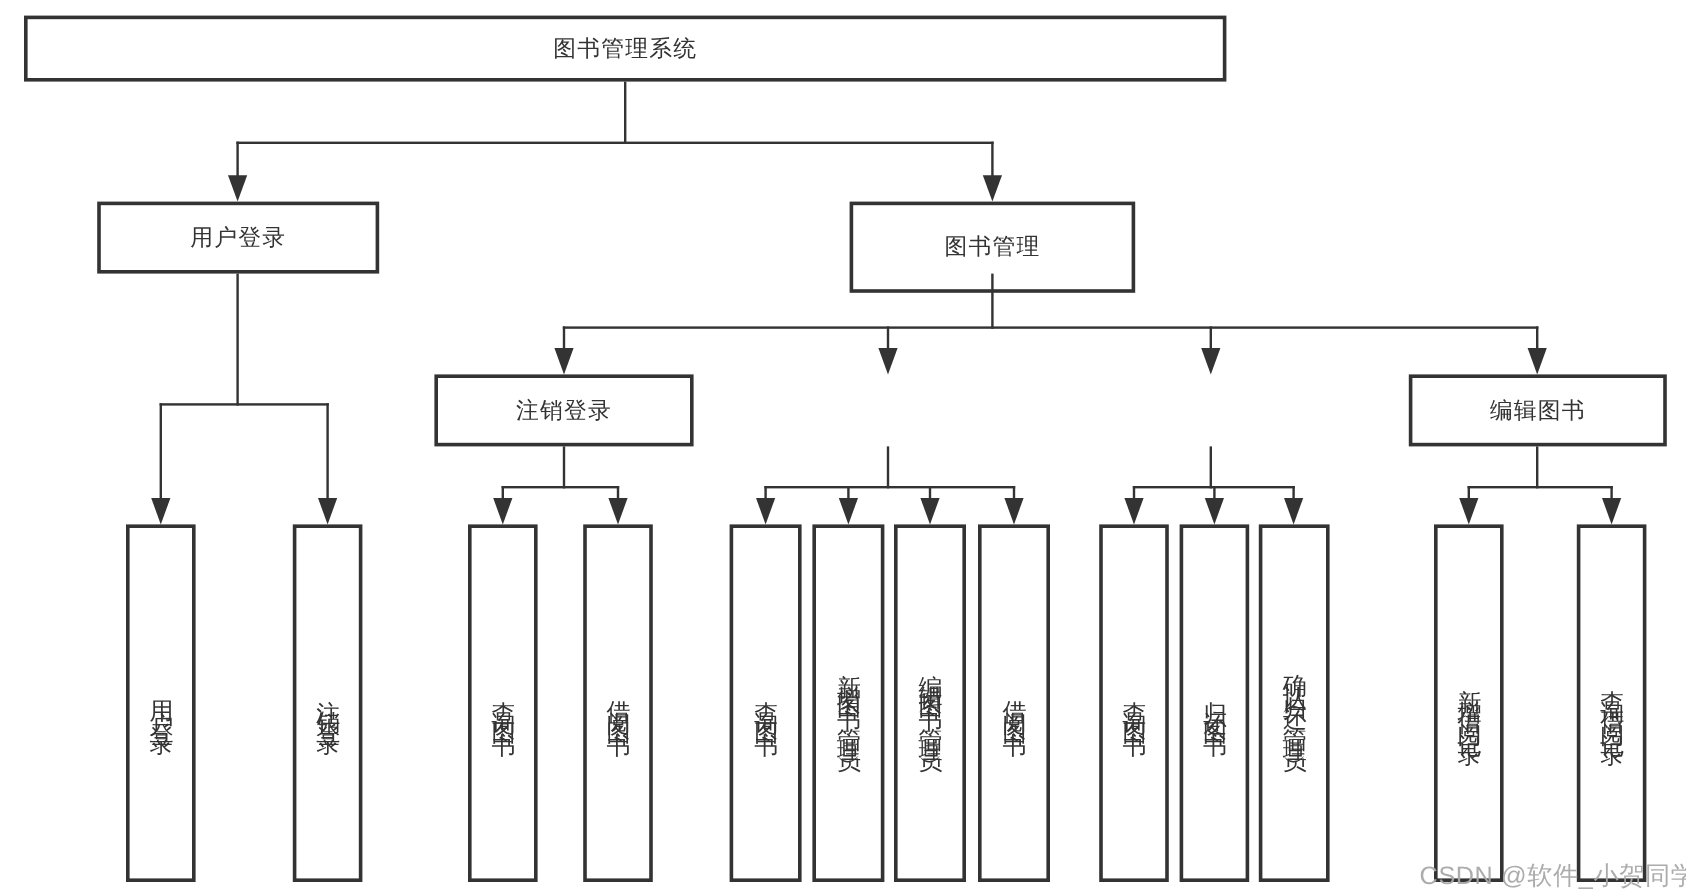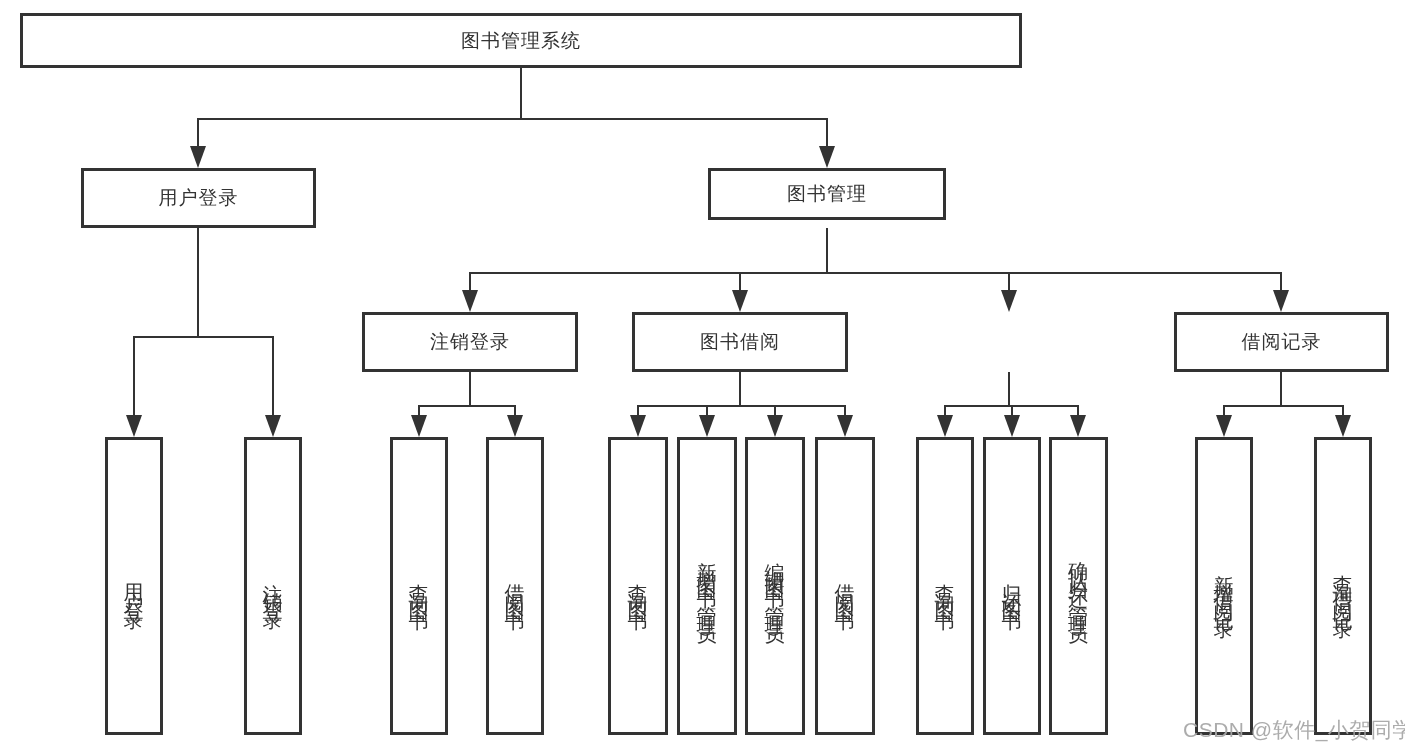--- a/index.html
+++ b/index.html
@@ -56,32 +56,29 @@
 
 <div id="canvas">
 
   <div class="box" style="left:20px;top:13px;width:1002px;height:55px;">
     <span class="hlabel">图书管理系统</span>
   </div>
 
   <div class="box" style="left:81px;top:168px;width:235px;height:60px;">
     <span class="hlabel">用户登录</span>
   </div>
-  <div class="box" style="left:708px;top:168px;width:238px;height:52px;">
+  <div class="box" style="left:708px;top:168px;width:238px;height:76px;">
     <span class="hlabel">图书管理</span>
   </div>
 
   <div class="box" style="left:362px;top:312px;width:216px;height:60px;">
     <span class="hlabel">注销登录</span>
   </div>
-  <div class="box" style="left:632px;top:312px;width:216px;height:60px;">
-    <span class="hlabel">图书借阅</span>
-  </div>
   <div class="box" style="left:1174px;top:312px;width:215px;height:60px;">
-    <span class="hlabel">借阅记录</span>
+    <span class="hlabel">编辑图书</span>
   </div>
 
   <div class="box" style="left:105px;top:437px;width:58px;height:298px;">
     <span class="vtext">用户登录</span>
   </div>
   <div class="box" style="left:244px;top:437px;width:58px;height:298px;">
     <span class="vtext">注销登录</span>
   </div>
 
   <div class="box" style="left:390px;top:437px;width:58px;height:298px;">

